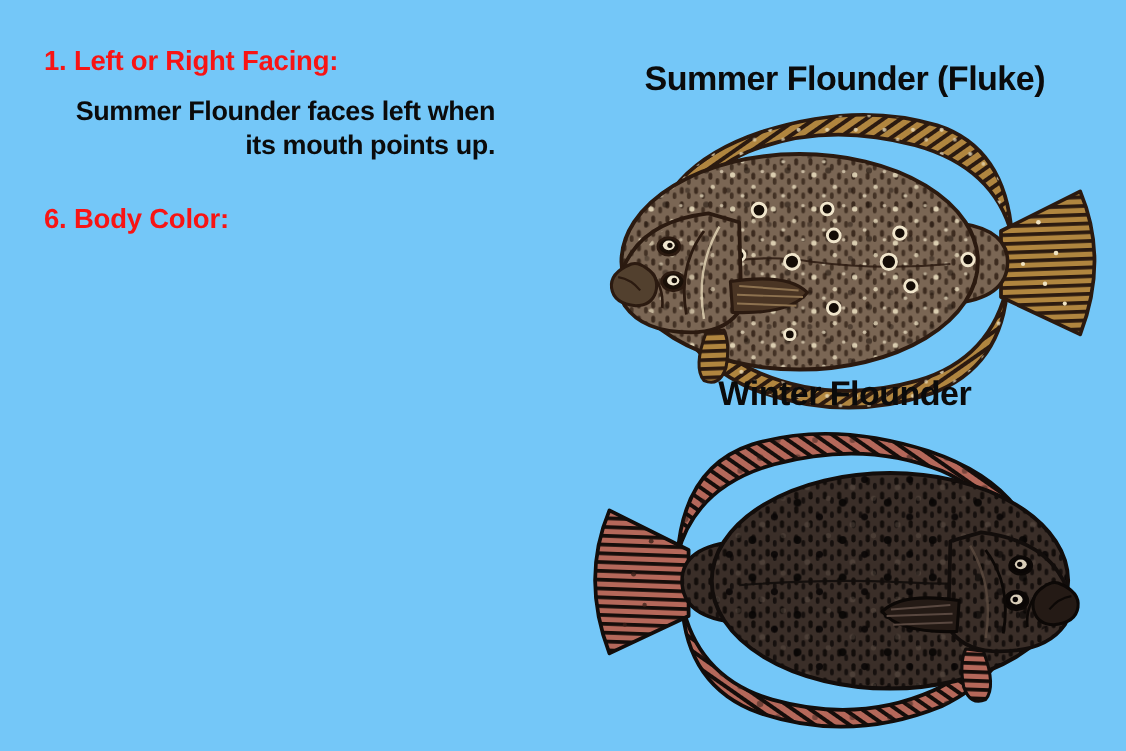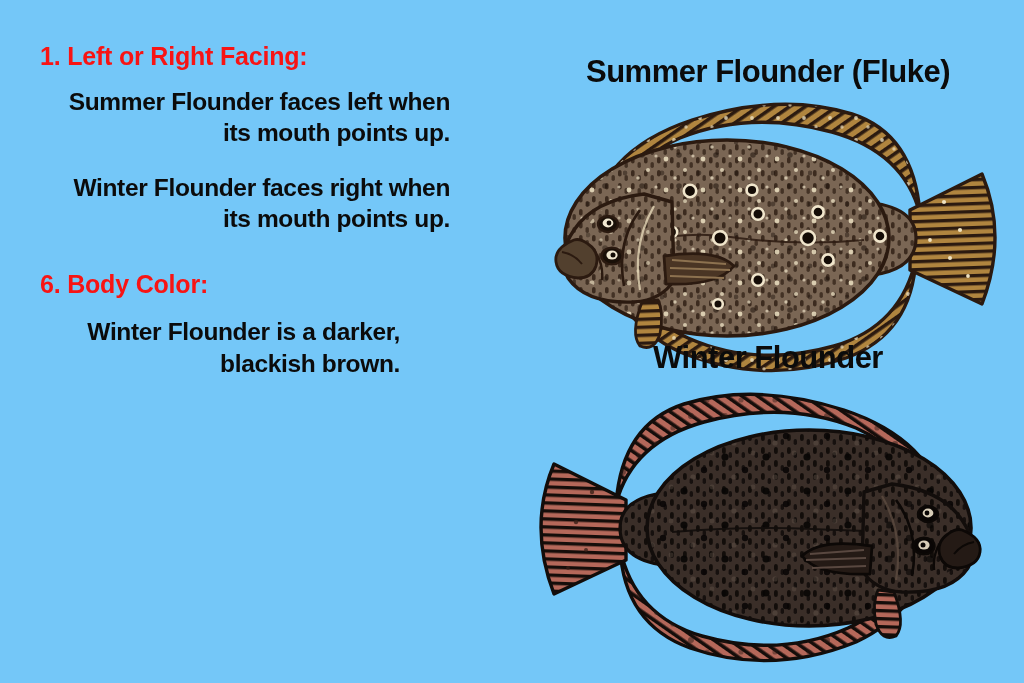--- a/index.html
+++ b/index.html
@@ -79,26 +79,24 @@
 </head>
 <body>
 
 <div id="poster">
 
   <div id="text-column">
 
     <div class="section section-1">
       <p class="section-heading">1. Left or Right Facing:</p>
       <p class="fact">Summer Flounder faces left when its mouth points up.</p>
-      <p class="fact">Winter Flounder faces right when its mouth points up.</p>
     </div>
 
     <div class="section section-2">
       <p class="section-heading">6. Body Color:</p>
-      <p class="fact">Winter Flounder is a darker, blackish brown.</p>
     </div>
 
   </div>
 
   <div class="fish-panel" id="panel-summer">
     <p class="fish-title">Summer Flounder (Fluke)</p>
 
     <svg class="fish-svg" width="512" height="290" viewBox="0 0 512 290">
       <defs>
 

